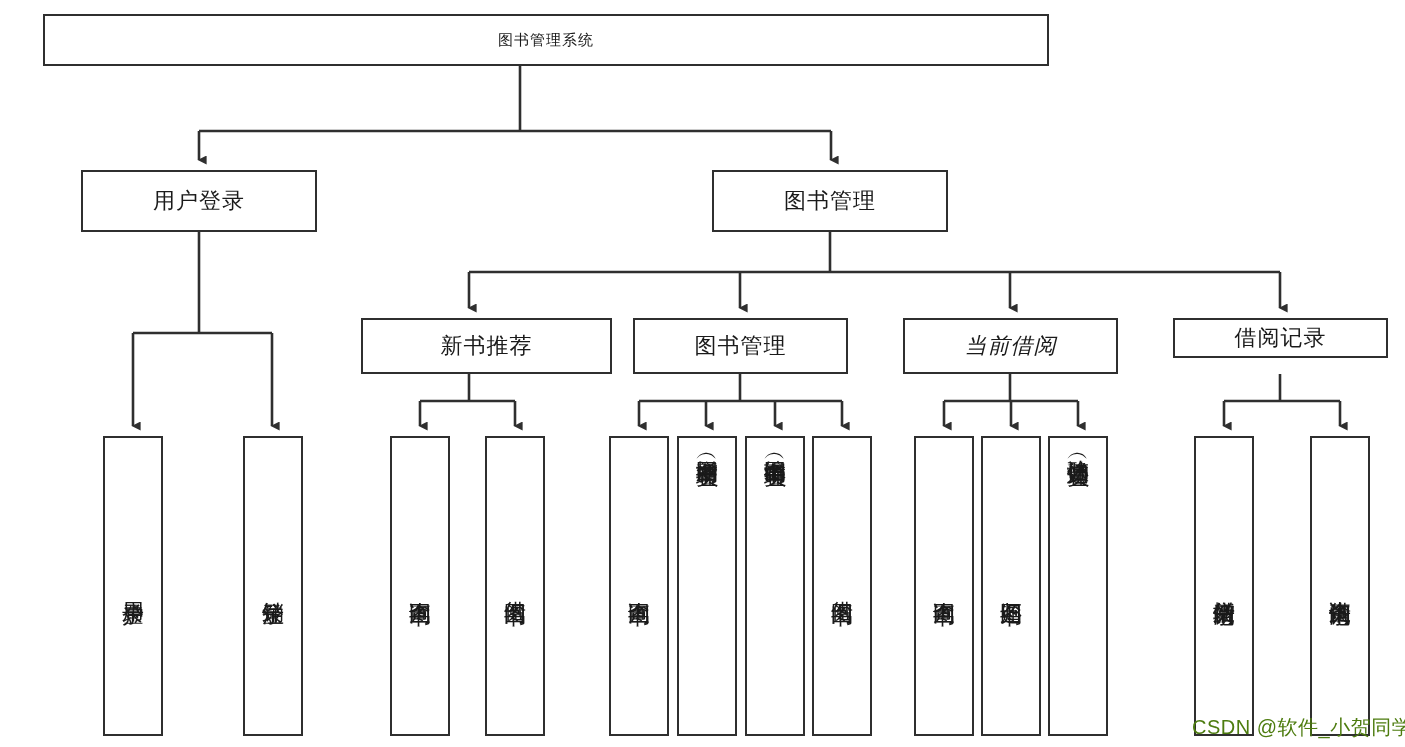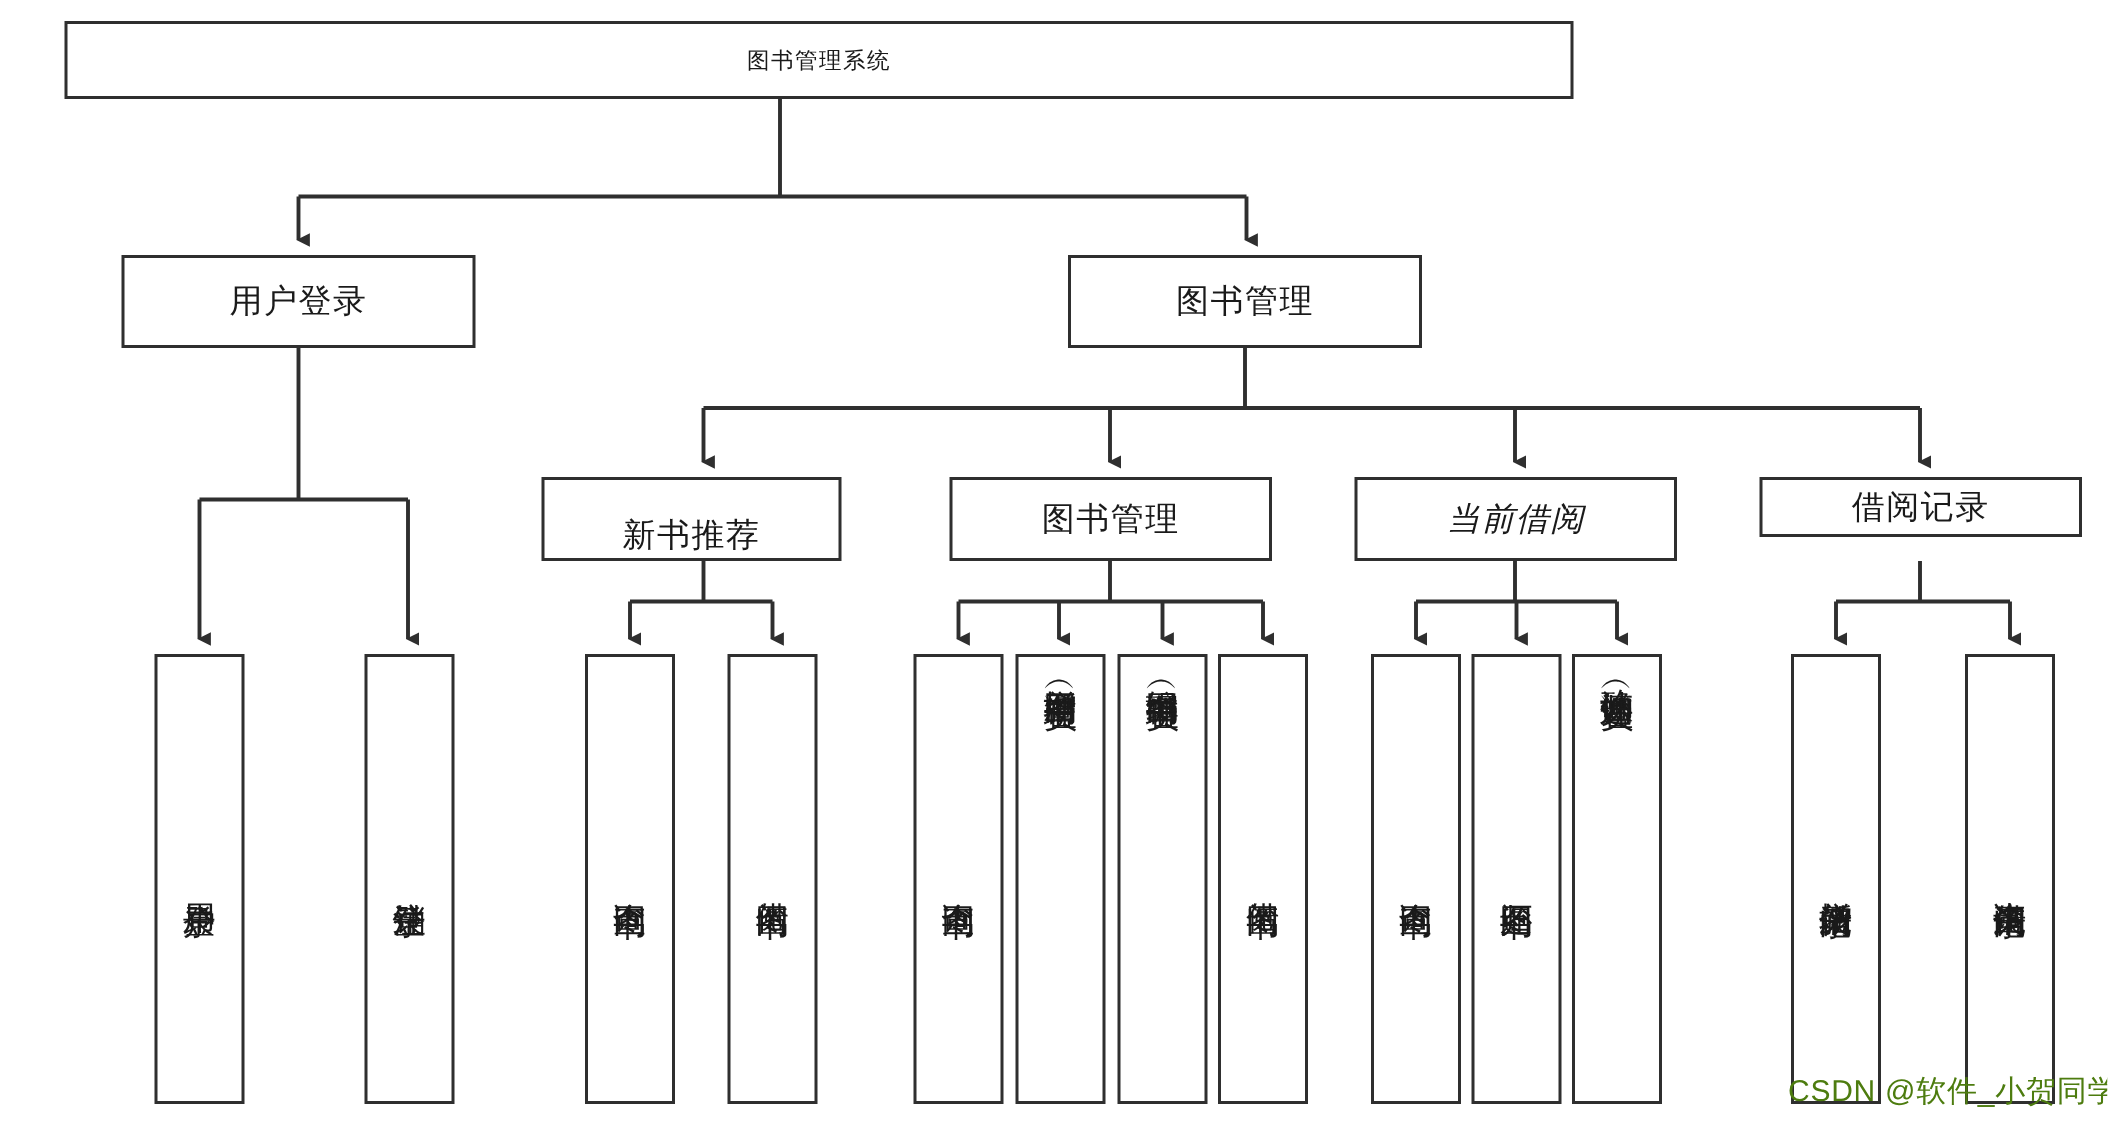--- a/index.html
+++ b/index.html
@@ -133,21 +133,21 @@
   </div>
 
   <div class="node level1" style="left:81px; top:170px; width:236px; height:62px;">
     <span class="hlabel">用户登录</span>
   </div>
 
   <div class="node level1" style="left:712px; top:170px; width:236px; height:62px;">
     <span class="hlabel">图书管理</span>
   </div>
 
-  <div class="node level2" style="left:361px; top:318px; width:200px; height:56px;align-items:flex-end;">
+  <div class="node level2" style="left:361px; top:318px; width:251px; height:56px;">
     <span class="hlabel">新书推荐</span>
   </div>
 
   <div class="node level2" style="left:633px; top:318px; width:215px; height:56px;">
     <span class="hlabel">图书管理</span>
   </div>
 
   <div class="node level2" style="left:903px; top:318px; width:215px; height:56px;font-style:italic;">
     <span class="hlabel">当前借阅</span>
   </div>

